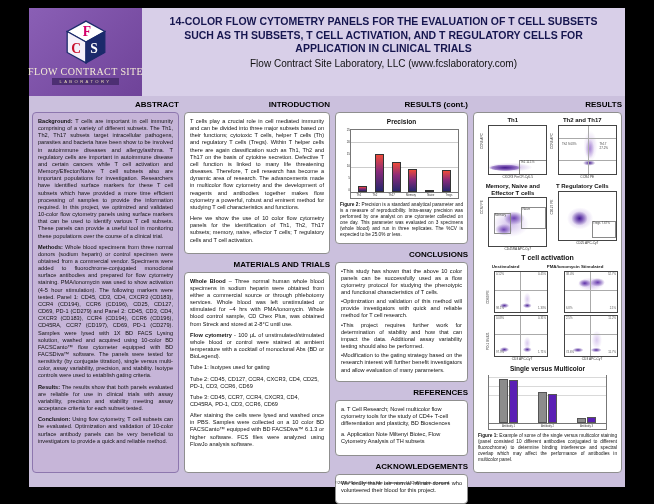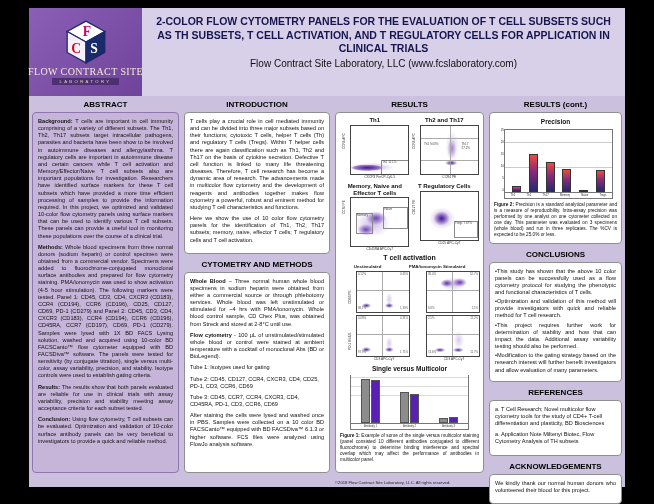--- a/index.html
+++ b/index.html
@@ -13,21 +13,21 @@
   .logo-sub{background:#4d2f73;color:#e8d9b8;font-size:4.2px;letter-spacing:2.4px;padding:1px 7px;margin-top:1px;}
   .title-block{flex:1;background:#d8cfe8;text-align:center;padding:7px 12px 0;}
   .title{font-size:10.5px;font-weight:bold;color:#16164f;line-height:1.3;}
   .authors{font-size:7.5px;margin-top:5px;color:#111;}
   .affil{font-size:10px;margin-top:2px;color:#111;}
 
   
   .cols{position:absolute;top:88px;bottom:12px;left:3px;right:3px;display:flex;gap:5px;}
   .col{display:flex;flex-direction:column;min-width:0;}
   .col1{width:147px;}.col2{width:146px;}.col3{flex:1;}.col4{width:133px;}
-  .sec-h{font-size:8px;font-weight:bold;text-align:center;color:#000;margin:4px 0 3px;flex:none;}
+  .sec-h{font-size:8px;font-weight:bold;text-align:right;color:#000;margin:4px 0 3px;flex:none;}
   .box{background:#fff;border:1px solid #8f8f8f;border-radius:4px;padding:5px;font-size:5.6px;line-height:1.28;color:#111;text-align:justify;margin-bottom:2px;}
   .box p{margin:0 0 4px;}
   .abstract-box{background:#c6b5d8;border-color:#8d77ae;flex:1;}
   .intro-box{min-height:122px;}
   .methods-box{flex:1;}
   .tube{margin:0 0 5px;text-align:left;}
 
   
   .results-box{padding:2px 4px 4px;flex:1;}
   .plot-row{display:flex;justify-content:space-around;margin-bottom:2px;}
@@ -113,21 +113,21 @@
         <polygon points="2,12 20,22 20,42 2,32" fill="#f5f0fa" stroke="#1b2a6b" stroke-width="1.2"></polygon>
         <polygon points="20,22 38,12 38,32 20,42" fill="#1b2a6b" stroke="#1b2a6b" stroke-width="1.2"></polygon>
         <text x="17" y="16" font-size="13" font-weight="bold" fill="#d4006a" font-family="Liberation Serif, serif">F</text>
         <text x="6" y="33" font-size="13" font-weight="bold" fill="#c8102e" font-family="Liberation Serif, serif">C</text>
         <text x="24" y="33" font-size="13" font-weight="bold" fill="#ffffff" font-family="Liberation Serif, serif">S</text>
       </svg>
       <div class="logo-name">FLOW CONTRACT SITE</div>
       <div class="logo-sub">LABORATORY</div>
     </div>
     <div class="title-block">
-      <div class="title">2-COLOR FLOW CYTOMETRY PANELS FOR THE EVALUATION OF T CELL SUBSETS SUCH AS TH SUBSETS, T CELL ACTIVATION, AND T REGULATORY CELLS FOR APPLICATION IN CLINICAL TRIALS</div>
+      <div class="title">14-COLOR FLOW CYTOMETRY PANELS FOR THE EVALUATION OF T CELL SUBSETS SUCH AS TH SUBSETS, T CELL ACTIVATION, AND T REGULATORY CELLS FOR APPLICATION IN CLINICAL TRIALS</div>
       <div class="affil">Flow Contract Site Laboratory, LLC (www.fcslaboratory.com)</div>
     </div>
   </div>
 
   <div class="cols">
 
     <div class="col col1">
       <div class="sec-h">ABSTRACT</div>
       <div class="box abstract-box">
         <p><b>Background:</b> <span>T cells are important in cell immunity comprising of a variety of different subsets. The Th1, Th2, Th17 subsets target intracellular pathogens, parasites and bacteria have been show to be involved in autoimmune diseases and allergy/asthma. T regulatory cells are important in autoimmune disease and certain cancers while T cell activation and Memory/Effector/Naive T cell subsets also are important populations for investigation. Researchers have identified surface markers for these T cell subsets which have provided a more time efficient processing of samples to provide the information required. In this project, we optimized and validated 10-color flow cytometry panels using surface markers that can be used to identify various T cell subsets. These panels can provide a useful tool in monitoring these populations over the course of a clinical trial.</span></p>
@@ -136,159 +136,28 @@
         <p><b>Conclusion:</b> <span>Using flow cytometry, T cell subsets can be evaluated. Optimization and validation of 10-color surface antibody panels can be very beneficial to investigators to provide a quick and reliable method.</span></p>
       </div>
     </div>
 
     <div class="col col2">
       <div class="sec-h">INTRODUCTION</div>
       <div class="box intro-box">
         <p>T cells play a crucial role in cell mediated immunity and can be divided into three major subsets based on their functions; cytotoxic T cells, helper T cells (Th) and regulatory T cells (Tregs). Within T helper cells there are again classification such as Th1, Th2 and Th17 on the basis of cytokine secretion. Defective T cell function is linked to many life threatening diseases. Therefore, T cell research has become a dynamic area of research. The advancements made in multicolor flow cytometry and the development of reagents and antibodies together makes flow cytometry a powerful, robust and eminent method for studying T cell characteristics and functions.</p>
         <p>Here we show the use of 10 color flow cytometry panels for the identification of Th1, Th2, Th17 subsets; memory, naive, effector T cells; T regulatory cells and T cell activation.</p>
       </div>
-      <div class="sec-h">CYTOMETRY AND METHODS</div>
+      <div class="sec-h">MATERIALS AND TRIALS</div>
       <div class="box methods-box">
         <p><b>Whole Blood</b> <span>– Three normal human whole blood specimens in sodium heparin were obtained from either a commercial source or through phlebotomy services. Whole blood was left unstimulated or stimulated for ~4 hrs with PMA/ionomycin. Whole blood control sample, CD Chex Plus, was obtained from Streck and stored at 2-8°C until use.</span></p>
         <p><b>Flow cytometry</b> <span>- 100 µL of unstimulated/stimulated whole blood or control were stained at ambient temperature with a cocktail of monoclonal Abs (BD or BioLegend).</span></p>
         <p class="tube">Tube 1: Isotypes used for gating</p>
         <p class="tube">Tube 2: CD45, CD127, CCR4, CXCR3, CD4, CD25, PD-1, CD3, CCR6, CD69</p>
         <p class="tube">Tube 3: CD45, CCR7, CCR4, CXCR3, CD4, CD45RA, PD-1, CD3, CCR6, CD69</p>
         <p>After staining the cells were lysed and washed once in PBS. Samples were collected on a 10 color BD FACSCanto™ equipped with BD FACSDiva™ 6.1.3 or higher software. FCS files were analyzed using FlowJo analysis software.</p>
-      </div>
-    </div>
-
-    <div class="col col3">
-      <div class="sec-h">RESULTS</div>
-      <div class="box results-box">
-
-        <div class="plot-row">
-          <div class="plot">
-            <div class="plot-title">Th1</div>
-            <div class="ylab">CCR6 APC</div>
-            <div class="frame">
-              <div class="cloud cl-th1"></div>
-              <div class="gate" style="left:52%;top:70%;width:45%;height:27%;">Th1 11.1%</div>
-            </div>
-            <div class="xlab">CXCR3 PerCP-Cy5.5</div>
-          </div>
-          <div class="plot">
-            <div class="plot-title">Th2 and Th17</div>
-            <div class="ylab">CCR6 APC</div>
-            <div class="frame">
-              <div class="cloud cl-th2"></div>
-              <div class="ql-v" style="left:52%;"></div>
-              <div class="ql-h" style="top:24%;"></div>
-              <div class="ql-h" style="top:70%;"></div>
-              <div class="glabel" style="left:6%;top:36%;">Th2 9.03%</div>
-              <div class="glabel" style="left:72%;top:36%;">Th17 27.2%</div>
-            </div>
-            <div class="xlab">CCR4 PE</div>
-          </div>
-        </div>
-
-        <div class="plot-row">
-          <div class="plot">
-            <div class="plot-title">Memory, Naive and Effector T cells</div>
-            <div class="ylab">CCR7 PE</div>
-            <div class="frame">
-              <div class="cloud cl-mem"></div>
-              <div class="gate" style="left:8%;top:30%;width:26%;height:38%;">Memory</div>
-              <div class="gate" style="left:56%;top:18%;width:38%;height:40%;">Naive</div>
-            </div>
-            <div class="xlab">CD45RA APC-Cy7</div>
-          </div>
-          <div class="plot">
-            <div class="plot-title">T Regulatory Cells</div>
-            <div class="ylab">CD127 PE</div>
-            <div class="frame">
-              <div class="cloud cl-treg"></div>
-              <div class="gate" style="left:58%;top:60%;width:38%;height:30%;">Tregs 7.67%</div>
-            </div>
-            <div class="xlab">CD25 APC-Cy7</div>
-          </div>
-        </div>
-
-        <div class="act-title">T cell activation</div>
-        <div class="act-cols">
-          <span>Unstimulated</span>
-          <span>PMA/ionomycin Stimulated</span>
-        </div>
-        <div class="act-grid">
-          <div class="plot act-plot">
-            <div class="ylab">CD69 PE</div>
-            <div class="frame">
-              <div class="cloud cl-act-u"></div>
-              <div class="ql-v" style="left:48%;"></div>
-              <div class="ql-h" style="top:46%;"></div>
-            <span class="corner c0">0.12%</span>
-                <span class="corner c1">0.45%</span>
-                <span class="corner c2">98.1%</span>
-                <span class="corner c3">1.33%</span>
-              </div>
-          </div>
-          <div class="plot act-plot">
-            <div class="frame">
-              <div class="cloud cl-act-s1"></div>
-              <div class="ql-v" style="left:48%;"></div>
-              <div class="ql-h" style="top:46%;"></div>
-            <span class="corner c0">38.4%</span>
-                <span class="corner c1">52.7%</span>
-                <span class="corner c2">6.8%</span>
-                <span class="corner c3">2.1%</span>
-              </div>
-          </div>
-          <div class="plot act-plot">
-            <div class="ylab">PD-1 BV421</div>
-            <div class="frame">
-              <div class="cloud cl-act-u"></div>
-              <div class="ql-v" style="left:48%;"></div>
-              <div class="ql-h" style="top:46%;"></div>
-            <span class="corner c0">0.08%</span>
-                <span class="corner c1">0.31%</span>
-                <span class="corner c2">97.9%</span>
-                <span class="corner c3">1.71%</span>
-              </div>
-            <div class="xlab">CD3 APC-Cy7</div>
-          </div>
-          <div class="plot act-plot">
-            <div class="frame">
-              <div class="cloud cl-act-s2"></div>
-              <div class="ql-v" style="left:48%;"></div>
-              <div class="ql-h" style="top:46%;"></div>
-            <span class="corner c0">2.5%</span>
-                <span class="corner c1">11.2%</span>
-                <span class="corner c2">74.6%</span>
-                <span class="corner c3">11.7%</span>
-              </div>
-            <div class="xlab">CD3 APC-Cy7</div>
-          </div>
-        </div>
-
-        <div class="sm-title">Single versus Multicolor</div>
-        <div class="bc1">
-            <div class="bgroup">
-              <div class="bar" style="height: 92%; background: rgb(140, 140, 140);"></div>
-              <div class="bar" style="height: 90%; background: rgb(90, 31, 180);"></div>
-            </div>
-            <div class="bgroup">
-              <div class="bar" style="height: 66%; background: rgb(140, 140, 140);"></div>
-              <div class="bar" style="height: 61%; background: rgb(90, 31, 180);"></div>
-            </div>
-            <div class="bgroup">
-              <div class="bar" style="height: 11%; background: rgb(140, 140, 140);"></div>
-              <div class="bar" style="height: 13%; background: rgb(90, 31, 180);"></div>
-            </div>
-          </div>
-        <div class="bc1-cats">
-            <span>Antibody 1</span>
-            <span>Antibody 2</span>
-            <span>Antibody 3</span>
-          </div>
-        <div class="caption"><b>Figure 1:</b> <span>Example of some of the single versus multicolor staining (panel consisted 10 different antibodies conjugated to different fluorochrome) to determine binding interference and spectral overlap which may affect the performance of antibodies in multicolor panel.</span></div>
       </div>
     </div>
 
     <div class="col col4">
       <div class="sec-h">RESULTS (cont.)</div>
       <div class="box rc-box">
         <div class="prec-title">Precision</div>
         <div class="bc2-wrap">
           <div class="bc2">
             <div class="bc2-y">
@@ -329,16 +198,147 @@
       <div class="sec-h">REFERENCES</div>
       <div class="box">
         <div class="ritem">a. T Cell Research; Novel multicolor flow cytometry tools for the study of CD4+ T-cell differentiation and plasticity, BD Biosciences</div>
         <div class="ritem">a. Application Note Miltenyi Biotec, Flow Cytometry Analysis of TH subsets</div>
       </div>
 
       <div class="sec-h">ACKNOWLEDGEMENTS</div>
       <div class="box ack-box">We kindly thank our normal human donors who volunteered their blood for this project.</div>
     </div>
 
+    <div class="col col3">
+      <div class="sec-h">RESULTS</div>
+      <div class="box results-box">
+
+        <div class="plot-row">
+          <div class="plot">
+            <div class="plot-title">Th1</div>
+            <div class="ylab">CCR6 APC</div>
+            <div class="frame">
+              <div class="cloud cl-th1"></div>
+              <div class="gate" style="left:52%;top:70%;width:45%;height:27%;">Th1 11.1%</div>
+            </div>
+            <div class="xlab">CXCR3 PerCP-Cy5.5</div>
+          </div>
+          <div class="plot">
+            <div class="plot-title">Th2 and Th17</div>
+            <div class="ylab">CCR6 APC</div>
+            <div class="frame">
+              <div class="cloud cl-th2"></div>
+              <div class="ql-v" style="left:52%;"></div>
+              <div class="ql-h" style="top:24%;"></div>
+              <div class="ql-h" style="top:70%;"></div>
+              <div class="glabel" style="left:6%;top:36%;">Th2 9.03%</div>
+              <div class="glabel" style="left:72%;top:36%;">Th17 27.2%</div>
+            </div>
+            <div class="xlab">CCR4 PE</div>
+          </div>
+        </div>
+
+        <div class="plot-row">
+          <div class="plot">
+            <div class="plot-title">Memory, Naive and Effector T cells</div>
+            <div class="ylab">CCR7 PE</div>
+            <div class="frame">
+              <div class="cloud cl-mem"></div>
+              <div class="gate" style="left:8%;top:30%;width:26%;height:38%;">Memory</div>
+              <div class="gate" style="left:56%;top:18%;width:38%;height:40%;">Naive</div>
+            </div>
+            <div class="xlab">CD45RA APC-Cy7</div>
+          </div>
+          <div class="plot">
+            <div class="plot-title">T Regulatory Cells</div>
+            <div class="ylab">CD127 PE</div>
+            <div class="frame">
+              <div class="cloud cl-treg"></div>
+              <div class="gate" style="left:58%;top:60%;width:38%;height:30%;">Tregs 7.67%</div>
+            </div>
+            <div class="xlab">CD25 APC-Cy7</div>
+          </div>
+        </div>
+
+        <div class="act-title">T cell activation</div>
+        <div class="act-cols">
+          <span>Unstimulated</span>
+          <span>PMA/ionomycin Stimulated</span>
+        </div>
+        <div class="act-grid">
+          <div class="plot act-plot">
+            <div class="ylab">CD69 PE</div>
+            <div class="frame">
+              <div class="cloud cl-act-u"></div>
+              <div class="ql-v" style="left:48%;"></div>
+              <div class="ql-h" style="top:46%;"></div>
+            <span class="corner c0">0.12%</span>
+                <span class="corner c1">0.45%</span>
+                <span class="corner c2">98.1%</span>
+                <span class="corner c3">1.33%</span>
+              </div>
+          </div>
+          <div class="plot act-plot">
+            <div class="frame">
+              <div class="cloud cl-act-s1"></div>
+              <div class="ql-v" style="left:48%;"></div>
+              <div class="ql-h" style="top:46%;"></div>
+            <span class="corner c0">38.4%</span>
+                <span class="corner c1">52.7%</span>
+                <span class="corner c2">6.8%</span>
+                <span class="corner c3">2.1%</span>
+              </div>
+          </div>
+          <div class="plot act-plot">
+            <div class="ylab">PD-1 BV421</div>
+            <div class="frame">
+              <div class="cloud cl-act-u"></div>
+              <div class="ql-v" style="left:48%;"></div>
+              <div class="ql-h" style="top:46%;"></div>
+            <span class="corner c0">0.08%</span>
+                <span class="corner c1">0.31%</span>
+                <span class="corner c2">97.9%</span>
+                <span class="corner c3">1.71%</span>
+              </div>
+            <div class="xlab">CD3 APC-Cy7</div>
+          </div>
+          <div class="plot act-plot">
+            <div class="frame">
+              <div class="cloud cl-act-s2"></div>
+              <div class="ql-v" style="left:48%;"></div>
+              <div class="ql-h" style="top:46%;"></div>
+            <span class="corner c0">2.5%</span>
+                <span class="corner c1">11.2%</span>
+                <span class="corner c2">74.6%</span>
+                <span class="corner c3">11.7%</span>
+              </div>
+            <div class="xlab">CD3 APC-Cy7</div>
+          </div>
+        </div>
+
+        <div class="sm-title">Single versus Multicolor</div>
+        <div class="bc1">
+            <div class="bgroup">
+              <div class="bar" style="height: 92%; background: rgb(140, 140, 140);"></div>
+              <div class="bar" style="height: 90%; background: rgb(90, 31, 180);"></div>
+            </div>
+            <div class="bgroup">
+              <div class="bar" style="height: 66%; background: rgb(140, 140, 140);"></div>
+              <div class="bar" style="height: 61%; background: rgb(90, 31, 180);"></div>
+            </div>
+            <div class="bgroup">
+              <div class="bar" style="height: 11%; background: rgb(140, 140, 140);"></div>
+              <div class="bar" style="height: 13%; background: rgb(90, 31, 180);"></div>
+            </div>
+          </div>
+        <div class="bc1-cats">
+            <span>Antibody 1</span>
+            <span>Antibody 2</span>
+            <span>Antibody 3</span>
+          </div>
+        <div class="caption"><b>Figure 1:</b> <span>Example of some of the single versus multicolor staining (panel consisted 10 different antibodies conjugated to different fluorochrome) to determine binding interference and spectral overlap which may affect the performance of antibodies in multicolor panel.</span></div>
+      </div>
+    </div>
+
   </div>
 
   <div class="footer">©2018 Flow Contract Site Laboratory, LLC. All rights reserved.</div>
 </div>
 
 </body></html>

